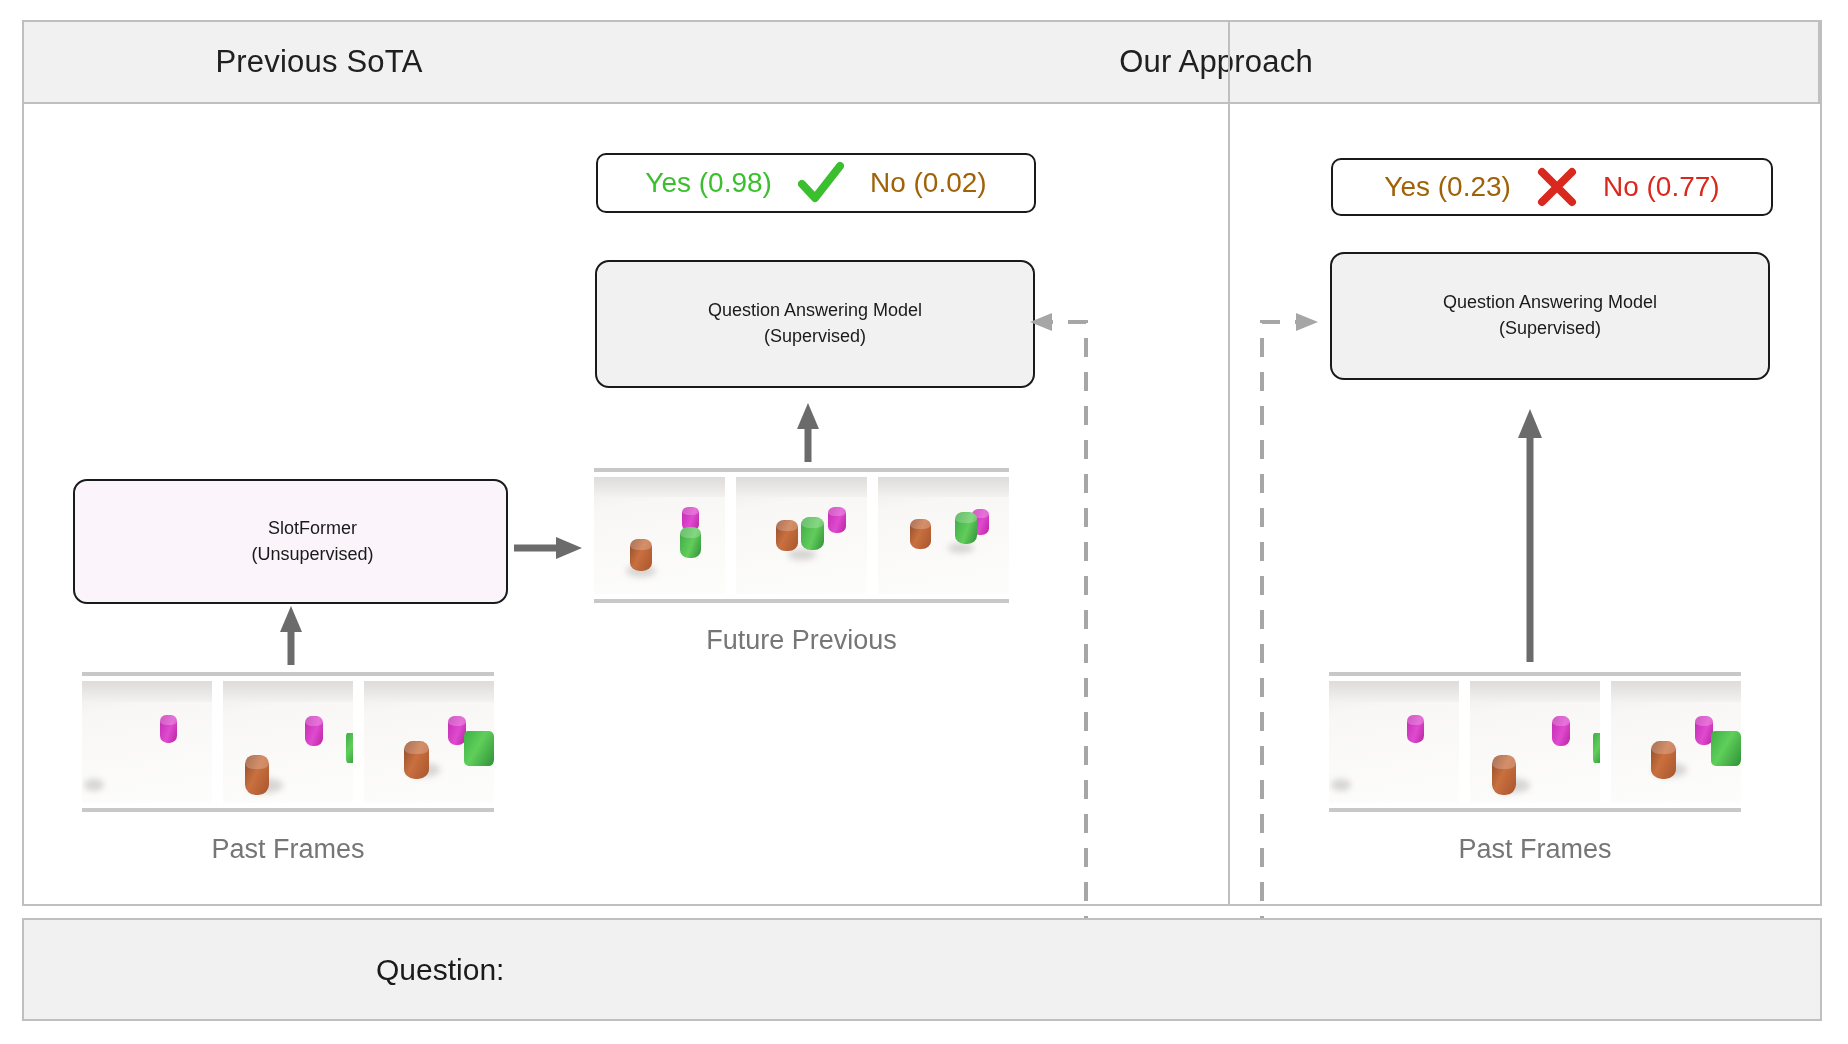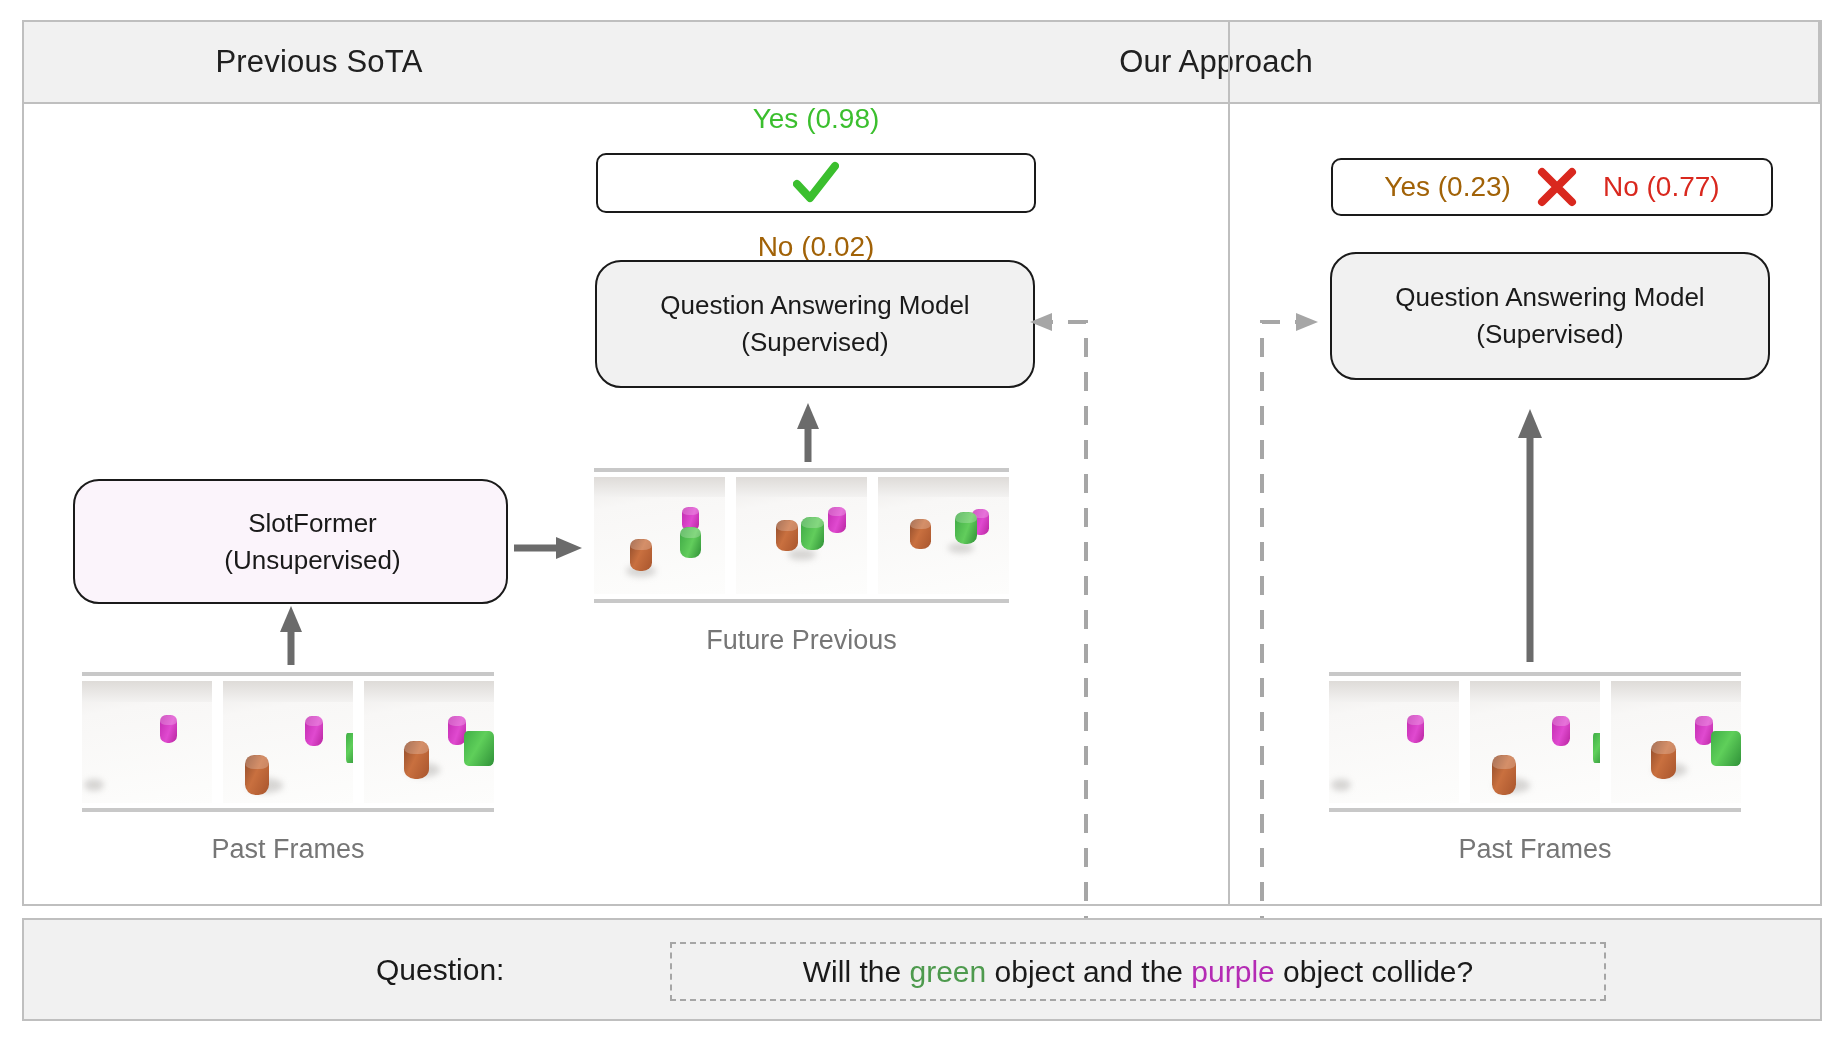--- a/index.html
+++ b/index.html
@@ -105,26 +105,26 @@
     white-space: nowrap;
   }
   .q-green  { color: #4E9A4E; }
   .q-purple { color: #B42BB4; }
 
   
   .proc-box {
     position: absolute;
     box-sizing: border-box;
     border: 2.5px solid #1a1a1a;
-    border-radius: 26px;
+    border-radius: 14px;
     display: flex;
     flex-direction: column;
     align-items: center;
     justify-content: center;
-    font-size: 26px;
+    font-size: 18px;
     line-height: 1.42;
     color: #1a1a1a;
     text-align: center;
   }
   .proc-box.gray  { background: #f1f1f1; }
   .proc-box.pink  { background: #fbf4fb; }
 
   #qa-left  { left: 595px;  top: 260px; width: 440px; height: 128px; }
   #qa-right { left: 1330px; top: 252px; width: 440px; height: 128px; }
   #slotformer { left: 73px; top: 479px; width: 435px; height: 125px; padding-left: 44px; }
@@ -135,21 +135,21 @@
     box-sizing: border-box;
     border: 2.5px solid #1a1a1a;
     border-radius: 10px;
     background: #ffffff;
     display: flex;
     align-items: center;
     justify-content: center;
     gap: 26px;
     font-size: 28px;
   }
-  #answer-left  { left: 596px;  top: 153px; width: 440px; height: 60px; flex-direction: column; }
+  #answer-left  { left: 596px;  top: 153px; width: 440px; height: 60px; }
   #answer-right { left: 1331px; top: 158px; width: 442px; height: 58px; }
 
   .ans-green { color: #3BBF2E; }
   .ans-red   { color: #D9281E; }
   .ans-black { color: #a16207; }
 
   .mark-icon { display: inline-flex; align-items: center; justify-content: center; }
 
   
   .strip {
@@ -388,20 +388,15 @@
     </g>
 
     <g>
       <path class="dash-line" d="M1262,935 L1262,322 L1298,322"></path>
       <polygon class="dash-head" points="1318,322 1296,313 1296,331"></polygon>
     </g>
   </svg>
 
   <div class="question-bar">
     <span class="question-label">Question:</span>
-    <div class="question-box">
-      <span>
-        <span>Will the </span><span class="q-green">green</span><span> object and the </span><span class="q-purple">purple</span><span> object collide?</span>
-      </span>
-    </div>
   </div>
 
 </div>
 
 </body></html>

